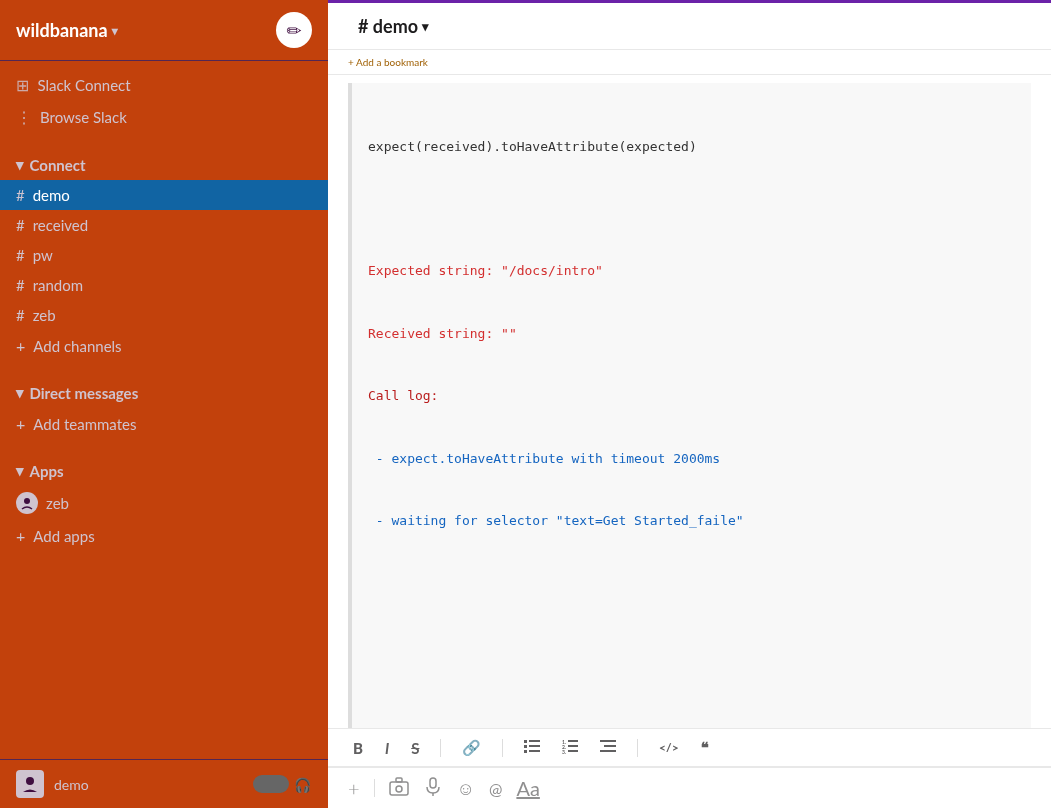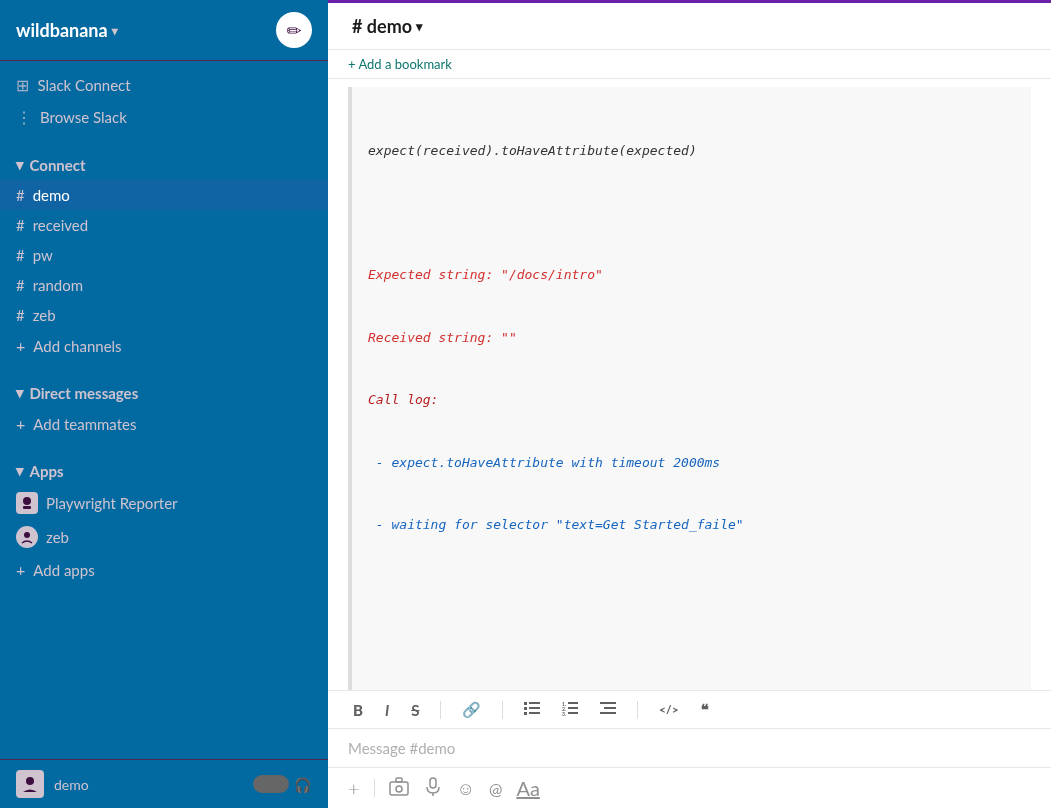--- a/index.html
+++ b/index.html
@@ -2,21 +2,21 @@
 <html><head>
   <meta charset="utf-8">
   <style>
     * { box-sizing: border-box; margin: 0; padding: 0; }
     body { font-family: 'Slack-Lato', 'Lato', sans-serif; font-size: 14px; background: #fff; display: flex; height: 808px; overflow: hidden; }
 
     
     .sidebar {
       width: 328px;
       min-width: 328px;
-      background: #0369a1;
+      background: #c2410c;
       color: #cfc3cf;
       display: flex;
       flex-direction: column;
       height: 100%;
       overflow-y: auto;
     }
     .sidebar-header {
       display: flex;
       align-items: center;
       justify-content: space-between;
@@ -120,49 +120,48 @@
       flex: 1;
       display: flex;
       flex-direction: column;
       height: 100%;
       background: #fff;
       border-top: 3px solid #6B22A8;
     }
     .channel-header {
       display: flex;
       align-items: center;
-      padding: 12px 24px;
+      padding: 12px 30px;
       border-bottom: 1px solid #e8e8e8;
       gap: 8px;
     }
     .channel-title {
       font-size: 18px;
       font-weight: 700;
       color: #1d1c1d;
       display: flex;
       align-items: center;
       gap: 4px;
     }
     .bookmark-bar {
       padding: 6px 20px;
       border-bottom: 1px solid #e8e8e8;
-      font-size: 13px;
-      color: #0f766e;
+      font-size: 10px;
+      color: #a16207;
     }
     .bookmark-bar span {
       cursor: pointer;
     }
 
     .messages-area {
       flex: 1;
       overflow-y: auto;
       padding: 0 20px 20px 20px;
       display: flex;
       flex-direction: column;
-      font-style: italic;
     }
     .code-block {
       background: #f8f8f8;
       border-left: 4px solid #ddd;
       padding: 12px 16px;
       font-family: monospace;
       font-size: 13px;
       color: #333;
       margin: 8px 0;
       white-space: pre-wrap;
@@ -313,29 +312,20 @@
     <div class="sidebar-item">
       <span style="font-size:16px;">+</span>
       <span>Add teammates</span>
     </div>
   </div>
 
   <div class="sidebar-section">
     <div class="sidebar-section-header">
       <span>▾</span>
       <span>Apps</span>
-    </div>
-    <div class="sidebar-item">
-      <div class="app-icon">
-        <svg width="14" height="14" viewBox="0 0 14 14">
-            <circle cx="7" cy="5" r="4" fill="#3f0e40"></circle>
-            <rect x="3" y="10" width="8" height="3" rx="1" fill="#3f0e40"></rect>
-          </svg>
-      </div>
-      <span>Playwright Reporter</span>
     </div>
     <div class="sidebar-item">
       <div class="person-icon">
         <svg width="14" height="14" viewBox="0 0 14 14">
             <circle cx="7" cy="5" r="3" fill="#3f0e40"></circle>
             <path d="M2 13 Q7 9 12 13" stroke="#3f0e40" fill="none" stroke-width="1.5"></path>
           </svg>
       </div>
       <span>zeb</span>
     </div>
@@ -426,23 +416,20 @@
           <line x1="0" y1="3" x2="16" y2="3" stroke="currentColor" stroke-width="2"></line>
           <line x1="4" y1="8" x2="16" y2="8" stroke="currentColor" stroke-width="2"></line>
           <line x1="0" y1="13" x2="16" y2="13" stroke="currentColor" stroke-width="2"></line>
         </svg>
     </span>
     <div class="toolbar-divider"></div>
     <span class="toolbar-btn" style="font-size:12px;">&lt;/&gt;</span>
     <span class="toolbar-btn">❝</span>
   </div>
 
-  <div class="message-input-area">
-    <span class="message-placeholder">Message #demo</span>
-  </div>
 
   <div class="input-actions">
     <span class="input-action-btn" style="font-size:20px; font-weight:300;">+</span>
     <span style="width:1px;height:18px;background:#ddd;"></span>
     <span class="input-action-btn">
       <svg width="20" height="20" viewBox="0 0 20 20">
           <rect x="1" y="5" width="18" height="13" rx="2" fill="none" stroke="currentColor" stroke-width="1.5"></rect>
           <rect x="7" y="1" width="6" height="4" rx="1" fill="none" stroke="currentColor" stroke-width="1.5"></rect>
           <circle cx="10" cy="12" r="3" fill="none" stroke="currentColor" stroke-width="1.5"></circle>
         </svg>

